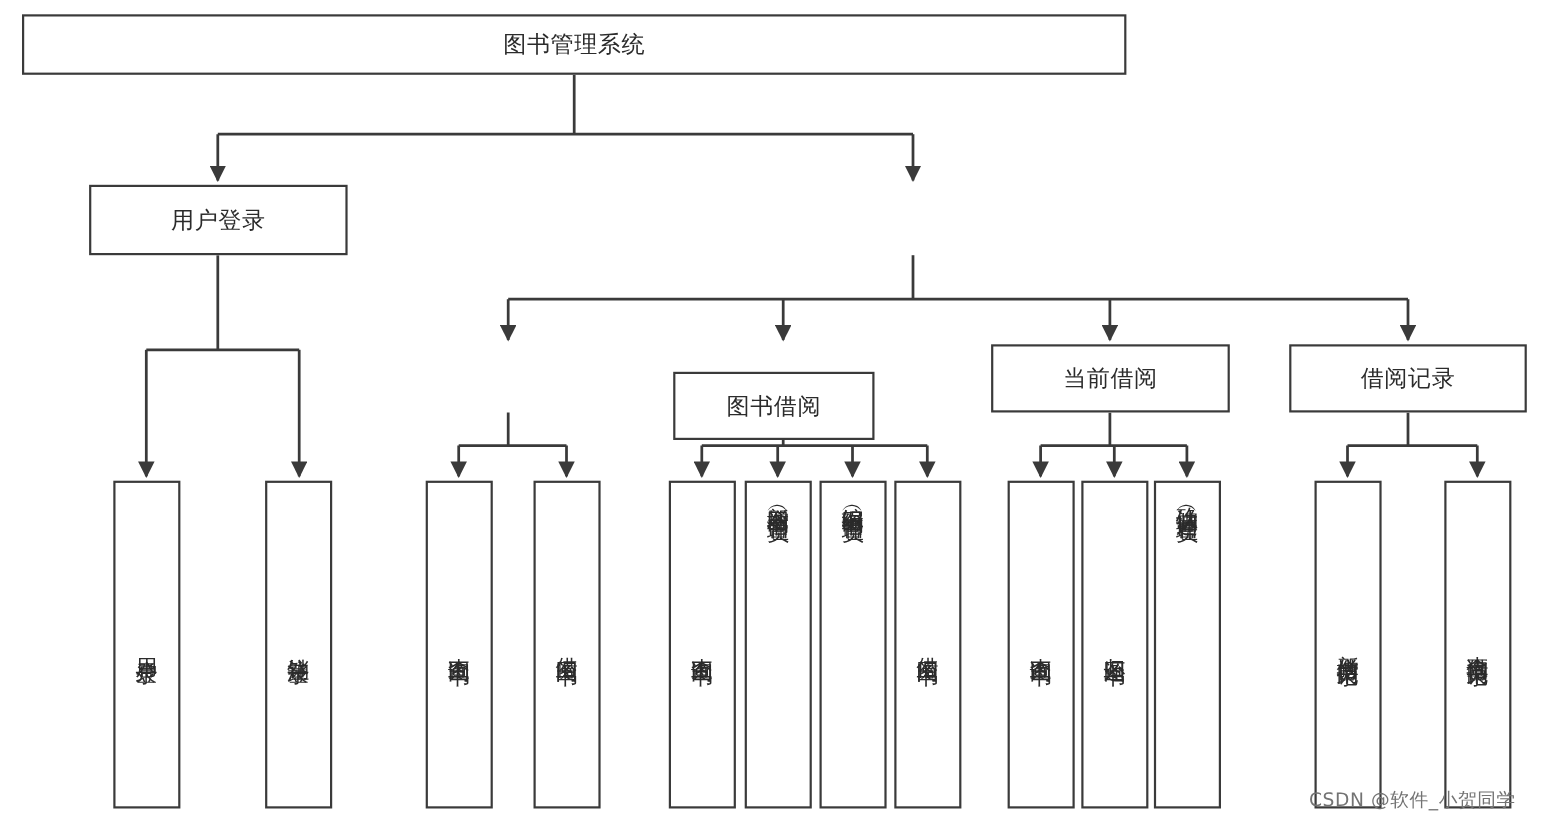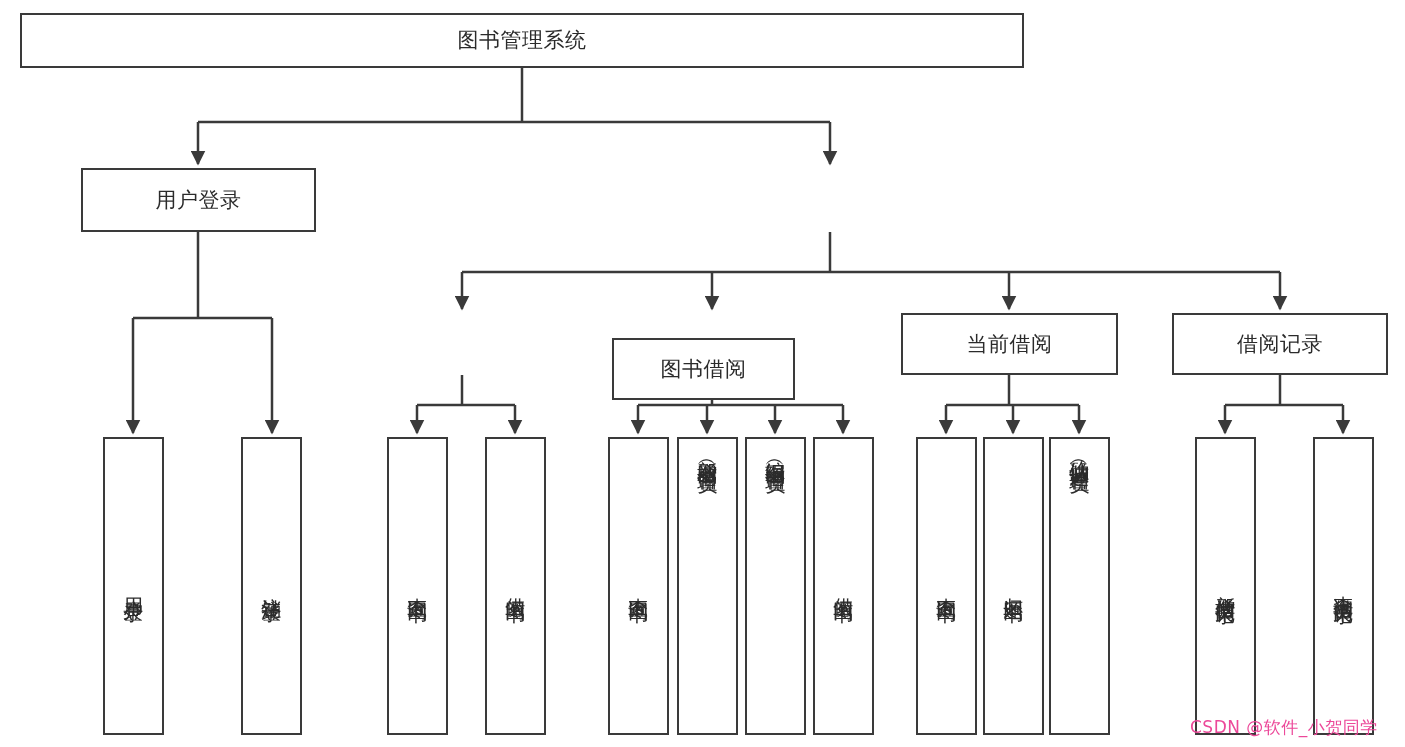--- a/index.html
+++ b/index.html
@@ -58,21 +58,21 @@
   
   .node.leaf.center {
     align-items: center;
     padding-top: 0;
   }
   #watermark {
     position: absolute;
     left: 1190px;
     top: 716px;
     font-size: 17px;
-    color: #ec4899;
+    color: #737373;
     letter-spacing: 0.5px;
     white-space: nowrap;
     font-family: "DejaVu Sans", "Liberation Sans", sans-serif;
   }
 </style>
 </head>
 <body>
 
 <div id="canvas">
 

